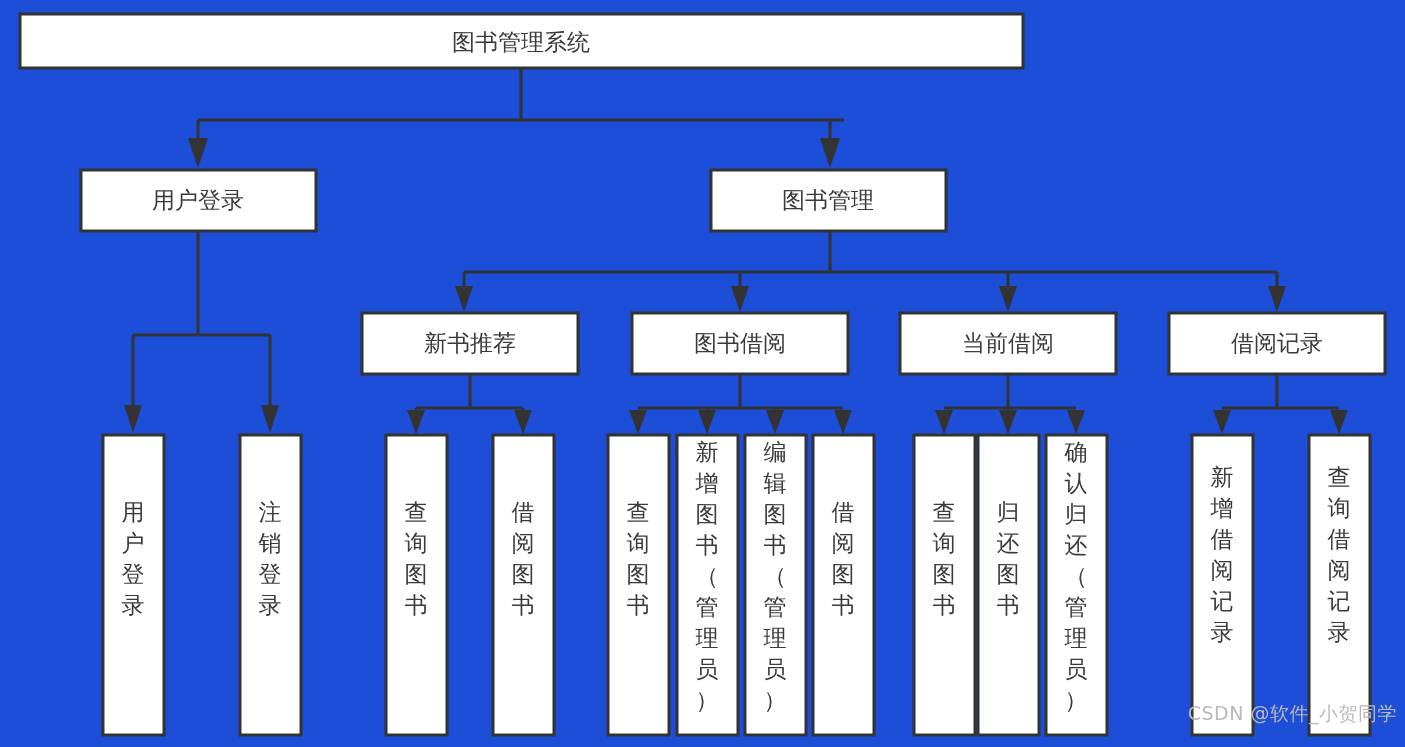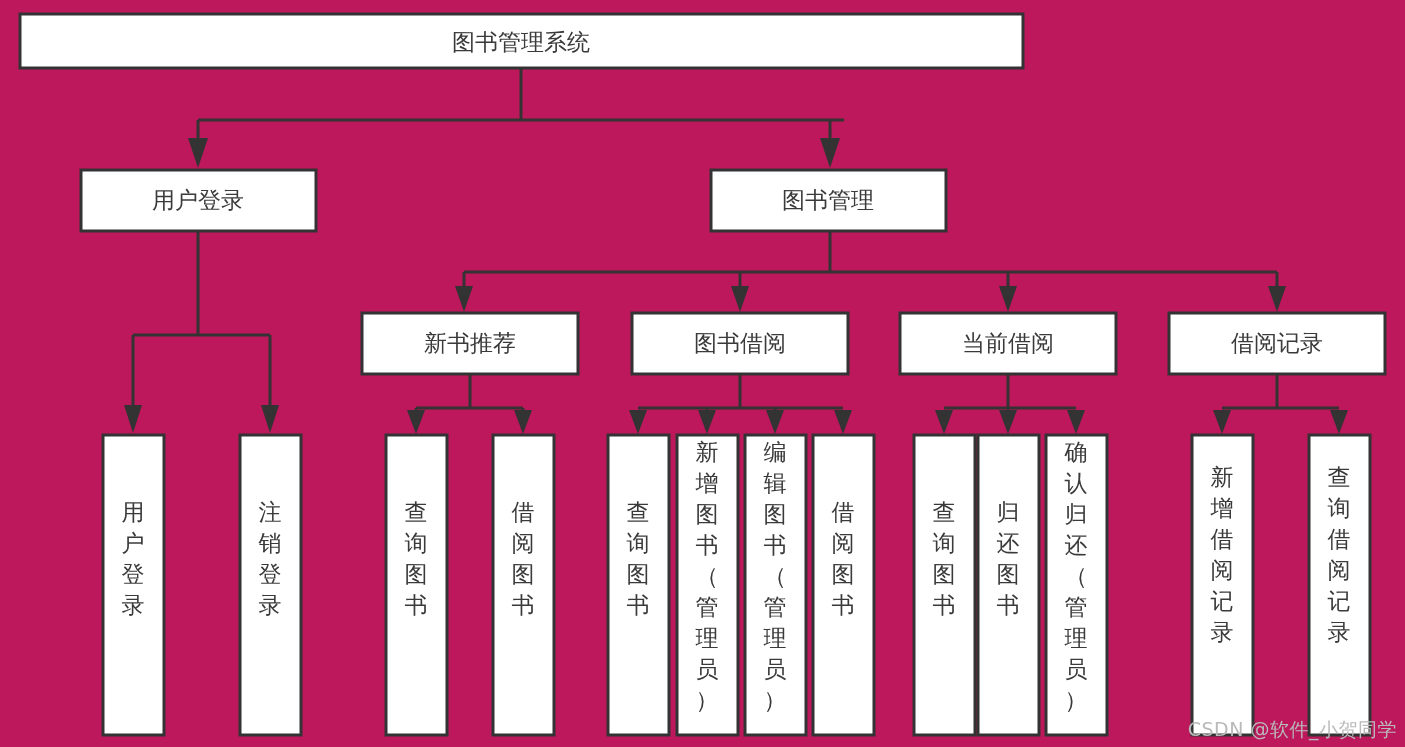--- a/index.html
+++ b/index.html
@@ -10,21 +10,21 @@
   body {
     width: 1405px;
     height: 747px;
     font-family: "DejaVu Sans", "Liberation Sans", sans-serif;
     overflow: hidden;
   }
   #diagram-root {
     position: relative;
     width: 1405px;
     height: 747px;
-    background: #be185d;
+    background: #1d4ed8;
   }
   svg#flowchart {
     position: absolute;
     left: 0;
     top: 0;
     width: 1405px;
     height: 747px;
     display: block;
   }
   .node-box {
@@ -51,21 +51,21 @@
   }
   .node-label-v {
     fill: #3a3a3a;
     font-family: "DejaVu Sans", "Liberation Sans", sans-serif;
     font-size: 23px;
     text-anchor: middle;
   }
   .watermark-text {
     position: absolute;
     right: 8px;
-    bottom: 4px;
+    bottom: 20px;
     font-family: "DejaVu Sans", "Liberation Sans", sans-serif;
     font-size: 19px;
     color: #b9b9b9;
     letter-spacing: 0.5px;
     white-space: nowrap;
     pointer-events: none;
   }
 </style>
 </head>
 <body>

